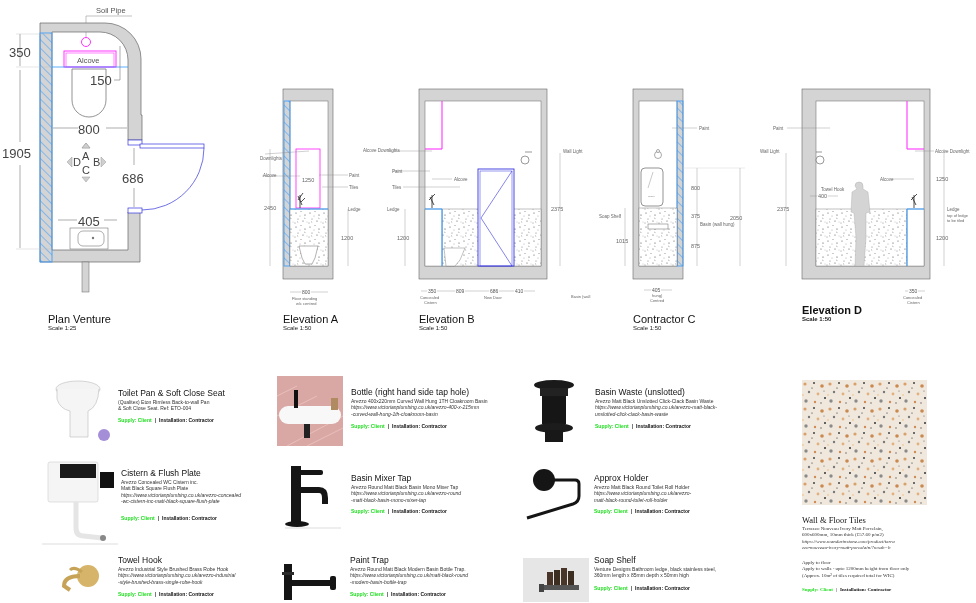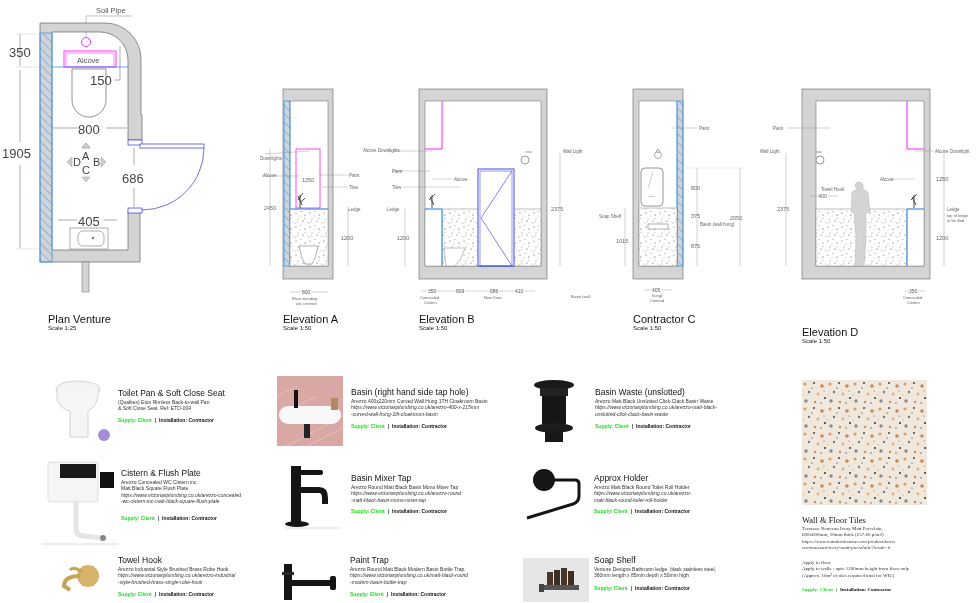--- a/index.html
+++ b/index.html
@@ -285,21 +285,21 @@
   <div class="scale">Scale 1:50</div>
 </div>
 <div class="abs" style="left:419px;top:313px;">
   <div class="title">Elevation B</div>
   <div class="scale">Scale 1:50</div>
 </div>
 <div class="abs" style="left:633px;top:313px;">
   <div class="title">Contractor C</div>
   <div class="scale">Scale 1:50</div>
 </div>
-<div class="abs" style="left:802px;top:326px;">
+<div class="abs" style="left:802px;top:304px;font-weight:bold;">
   <div class="title">Elevation D</div>
   <div class="scale">Scale 1:50</div>
 </div>
 
 <div class="item" style="left:44px;top:375px;width:230px;height:70px;">
   <svg class="thumb" style="left:8px;top:2px;" width="60" height="66">
     <ellipse cx="26" cy="12" rx="22" ry="8" fill="#f3f3f3" stroke="#bbb" stroke-width="0.6"></ellipse>
     <path d="M5 12 L5 22 Q8 32 18 34 L18 60 L36 60 L36 34 Q46 30 47 12" fill="#f5f5f5" stroke="#bbb" stroke-width="0.6"></path>
     <circle cx="52" cy="58" r="6" fill="#a48ed8"></circle>
   </svg>
@@ -313,21 +313,21 @@
 
 <div class="item" style="left:277px;top:376px;width:245px;height:70px;">
   <svg class="thumb" style="left:0;top:0;" width="66" height="70">
     <rect width="66" height="70" fill="#d9a7a4"></rect>
     <path d="M0 20 L20 10 M0 40 L40 20 M10 70 L66 40 M30 70 L66 52" stroke="#e8c0bd" stroke-width="1"></path>
     <rect x="2" y="30" width="62" height="18" rx="9" fill="#f8f8f8"></rect>
     <rect x="17" y="14" width="4" height="18" fill="#111"></rect>
     <rect x="54" y="22" width="7" height="12" fill="#b08a60"></rect>
     <rect x="27" y="48" width="6" height="14" fill="#222"></rect>
   </svg>
-  <div class="name" style="left:74px;top:11px;">Basin (right hand side tap hole)</div>
+  <div class="name" style="left:74px;top:11px;">Bottle (right hand side tap hole)</div>
   <div class="desc" style="left:74px;top:22px;">
     <div>Arezzo 400x220mm Curved Wall Hung 1TH Cloakroom Basin</div>
     <div class="url">https://www.victorianplumbing.co.uk/arezzo-400-x-215mm</div>
     <div class="url">-curved-wall-hung-1th-cloakroom-basin</div>
   </div>
   <div class="supply" style="left:74px;top:47px;"><span class="client">Supply: Client</span><span class="sep">|</span><span class="inst">Installation: Contractor</span></div>
 </div>
 
 <div class="item" style="left:527px;top:376px;width:255px;height:70px;">
   <svg class="thumb" style="left:6px;top:2px;" width="42" height="66">

